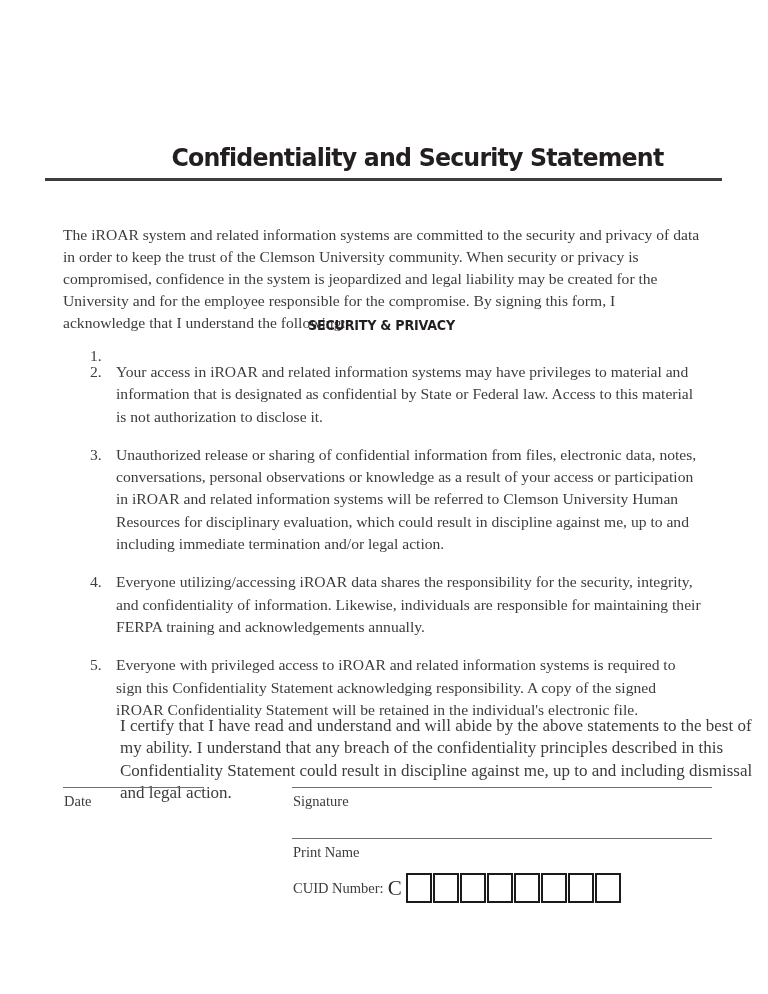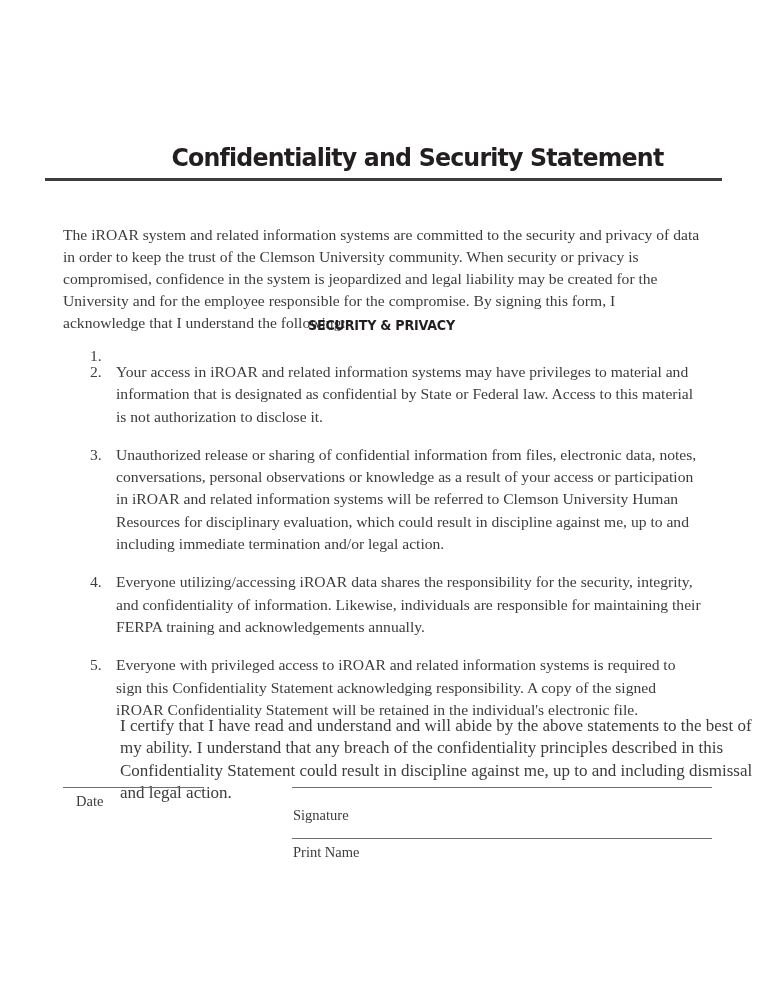--- a/index.html
+++ b/index.html
@@ -129,23 +129,23 @@
   }
   .field-label {
     position: absolute;
     font-size: 14.5px;
     line-height: 18px;
     color: #3c3c3c;
     white-space: nowrap;
   }
 
   #date-rule      { left: 63px;  top: 787px; width: 141px; }
-  #date-label     { left: 76px;  top: 792px; }
+  #date-label     { left: 64px;  top: 792px; }
   #signature-rule { left: 292px; top: 787px; width: 420px; }
-  #signature-label{ left: 293px; top: 792px; margin-top: 14px; }
+  #signature-label{ left: 293px; top: 792px; }
   #printname-rule { left: 292px; top: 838px; width: 420px; }
   #printname-label{ left: 293px; top: 843px; }
 
   
   .cuid-row {
     position: absolute;
     left: 293px;
     top: 872px;
     display: flex;
     align-items: center;
@@ -203,14 +203,28 @@
     <div class="rule" id="date-rule"></div>
     <div class="field-label" id="date-label">Date</div>
 
     <div class="rule" id="signature-rule"></div>
     <div class="field-label" id="signature-label">Signature</div>
 
     <div class="rule" id="printname-rule"></div>
     <div class="field-label" id="printname-label">Print Name</div>
   </div>
 
+  <div class="cuid-row">
+    <span class="cuid-label">CUID Number:</span>
+    <span class="cuid-c">C</span>
+    <span class="cuid-boxes" id="cuid-boxes">
+        <span class="cuid-box"></span>
+        <span class="cuid-box"></span>
+        <span class="cuid-box"></span>
+        <span class="cuid-box"></span>
+        <span class="cuid-box"></span>
+        <span class="cuid-box"></span>
+        <span class="cuid-box"></span>
+        <span class="cuid-box"></span>
+      </span>
+  </div>
 
 </div>
 
 </body></html>

